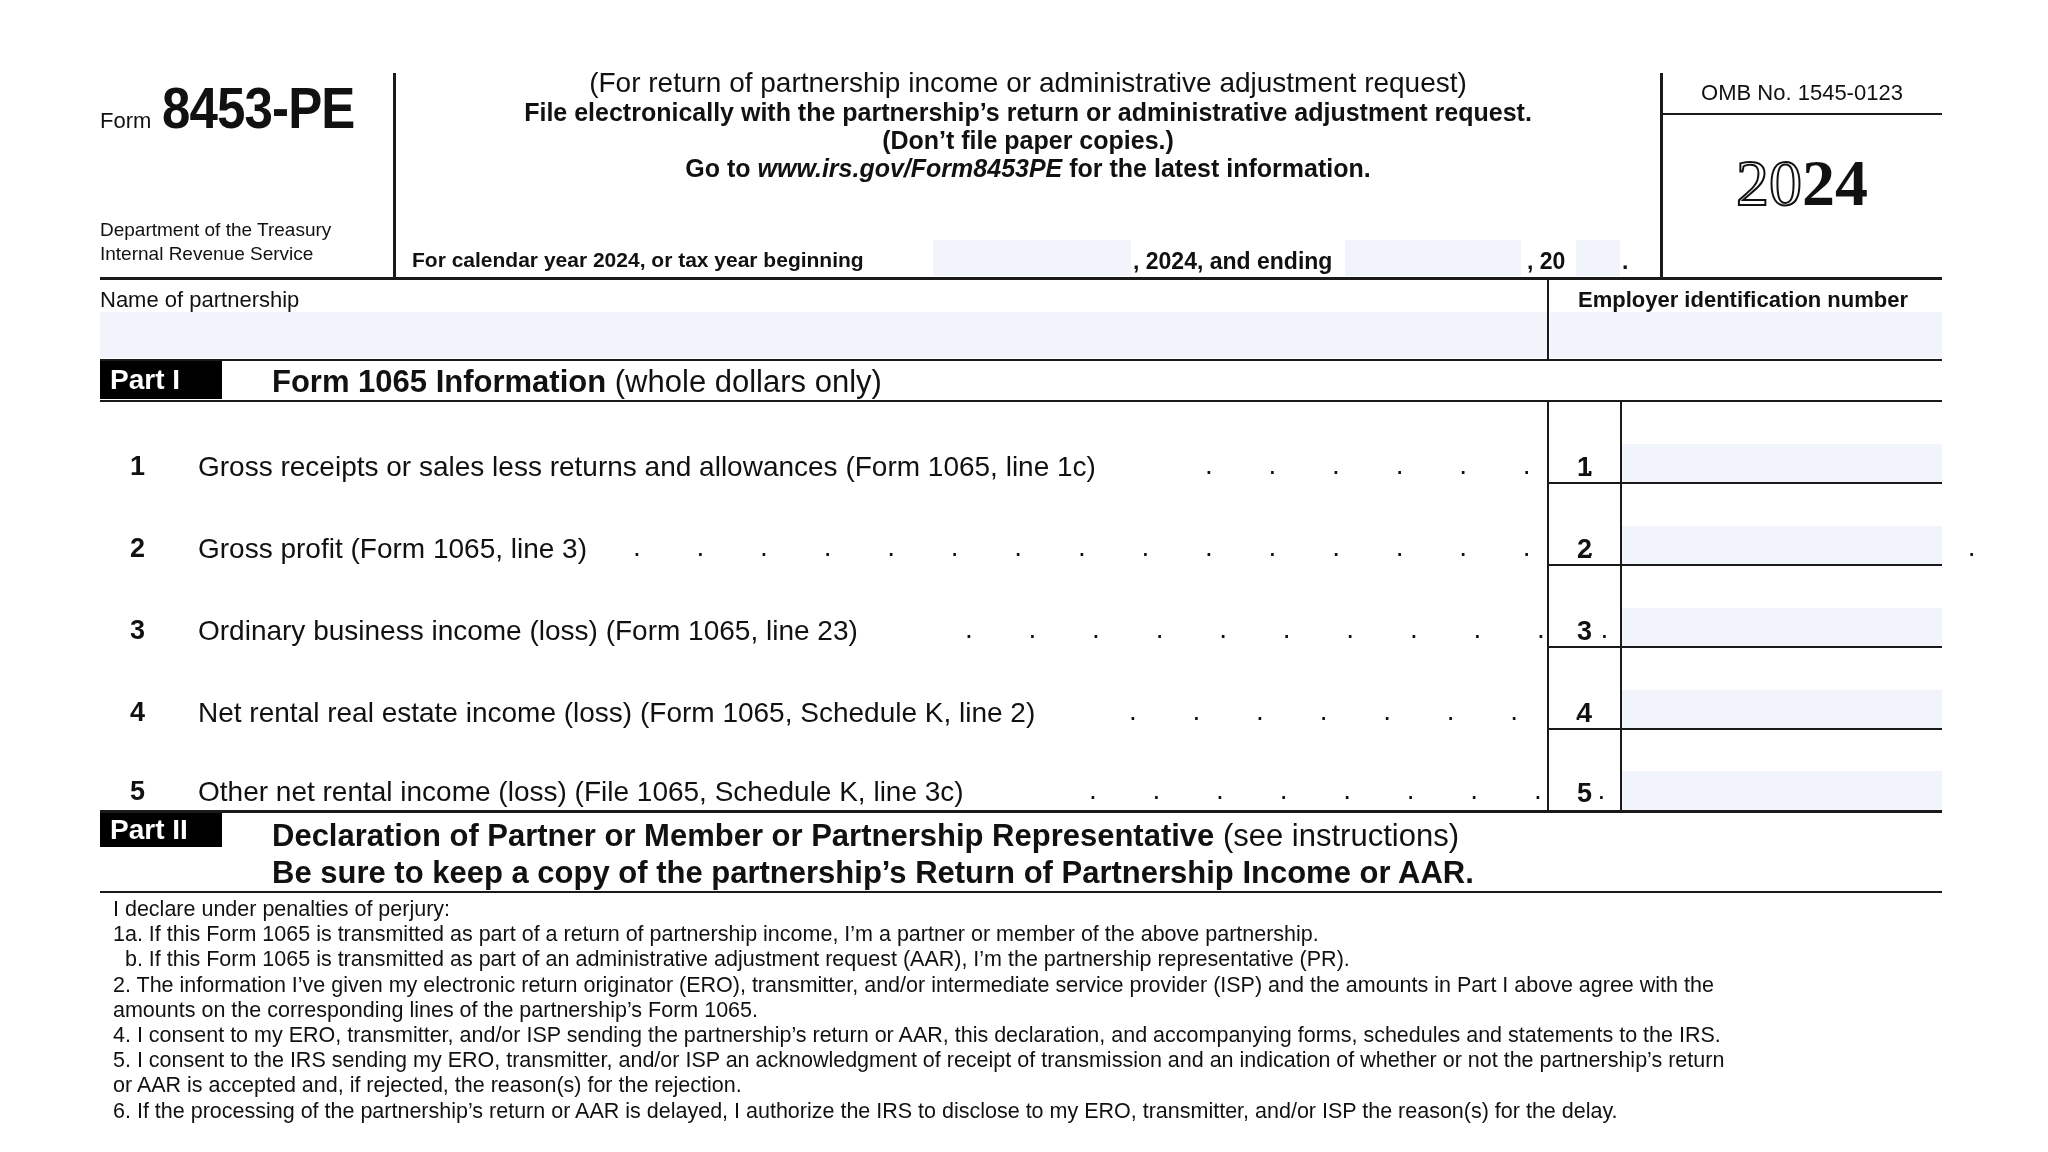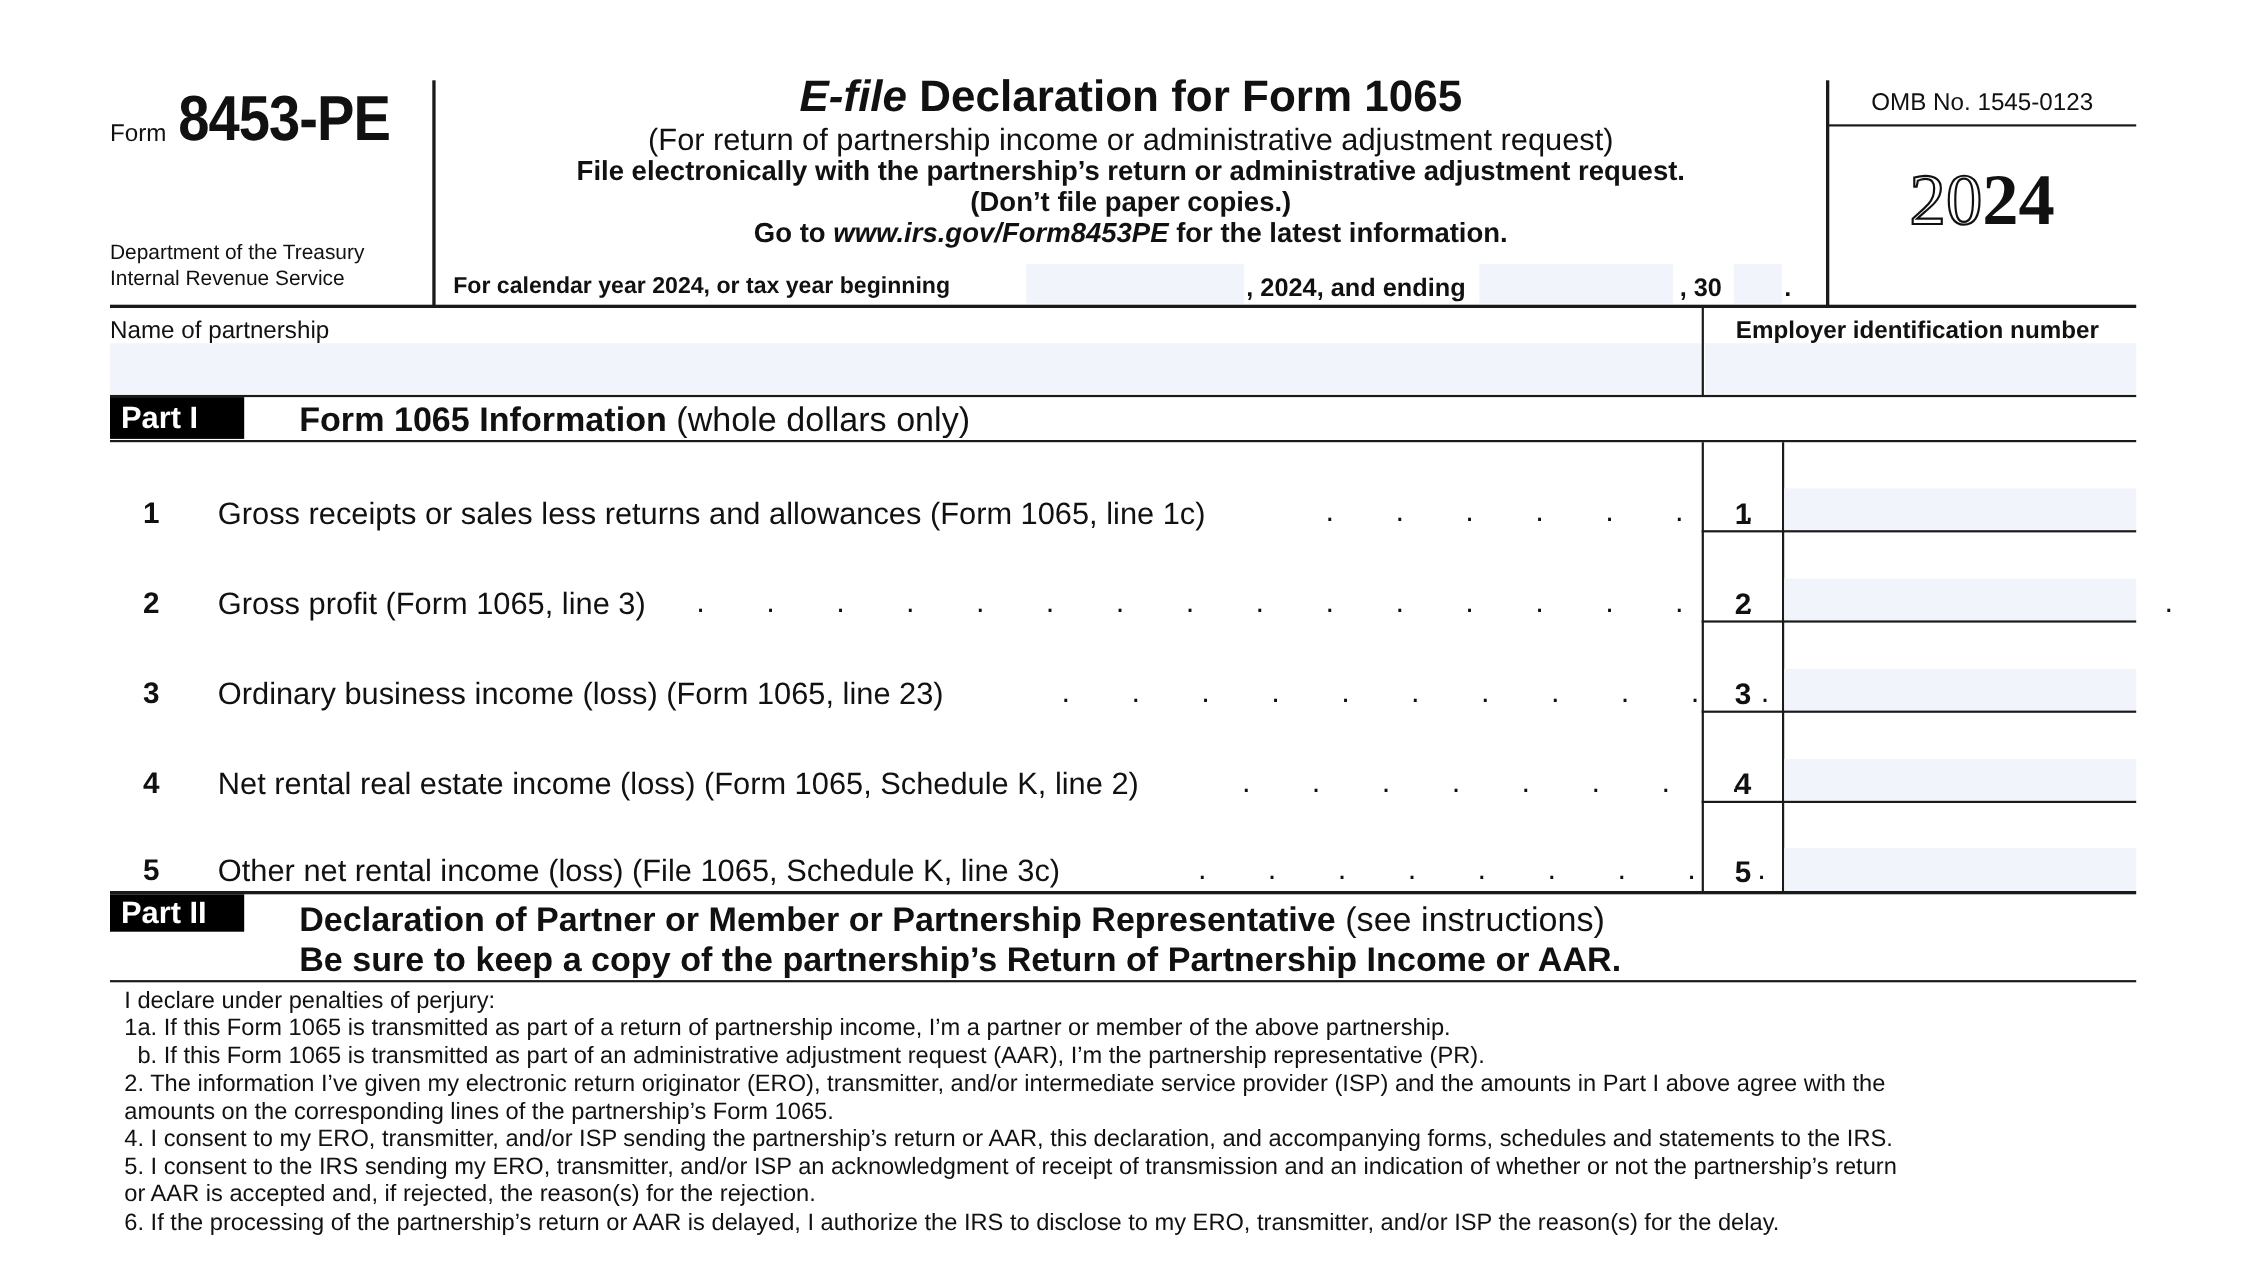--- a/index.html
+++ b/index.html
@@ -53,34 +53,33 @@
 <div class="abs" id="form-num">8453-PE</div>
 <div class="abs" id="dept">
   <div>Department of the Treasury</div>
   <div>Internal Revenue Service</div>
 </div>
 
 <div class="rule" style="left:393px;top:73px;width:3px;height:207px;"></div>
 <div class="rule" style="left:1660px;top:73px;width:3px;height:207px;"></div>
 
 <div class="abs center" id="title-block">
-  <div id="title"><span class="i">E-file</span><span> Declaration for Form 1065</span></div>
   <div id="subtitle">(For return of partnership income or administrative adjustment request)</div>
   <div class="title-bold">File electronically with the partnership’s return or administrative adjustment request.</div>
   <div class="title-bold">(Don’t file paper copies.)</div>
   <div class="title-bold"><span>Go to </span><span class="i">www.irs.gov/Form8453PE</span><span> for the latest information.</span></div>
 </div>
 
 <div class="abs" id="calendar-line">
   <span>For calendar year 2024, or tax year beginning</span>
 </div>
 <div class="field" style="left:933px;top:240px;width:198px;height:36px;"></div>
 <div class="abs b" style="left:1133px;top:248px;font-size:23px;white-space:nowrap;">, 2024, and ending</div>
 <div class="field" style="left:1345px;top:240px;width:176px;height:36px;"></div>
-<div class="abs b" style="left:1527px;top:248px;font-size:23px;">, 30</div>
+<div class="abs b" style="left:1527px;top:248px;font-size:23px;">, 20</div>
 <div class="field" style="left:1576px;top:240px;width:44px;height:36px;"></div>
 <div class="abs b" style="left:1622px;top:248px;font-size:23px;">.</div>
 
 <div class="abs" id="omb">OMB No. 1545-0123</div>
 <div class="rule" style="left:1662px;top:113px;width:280px;height:2px;"></div>
 <div class="abs" id="year"><span class="outline">20</span><span class="solid">24</span></div>
 
 <div class="rule" style="left:100px;top:277px;width:1842px;height:3px;"></div>
 
 <div class="abs" id="name-label">Name of partnership</div>

